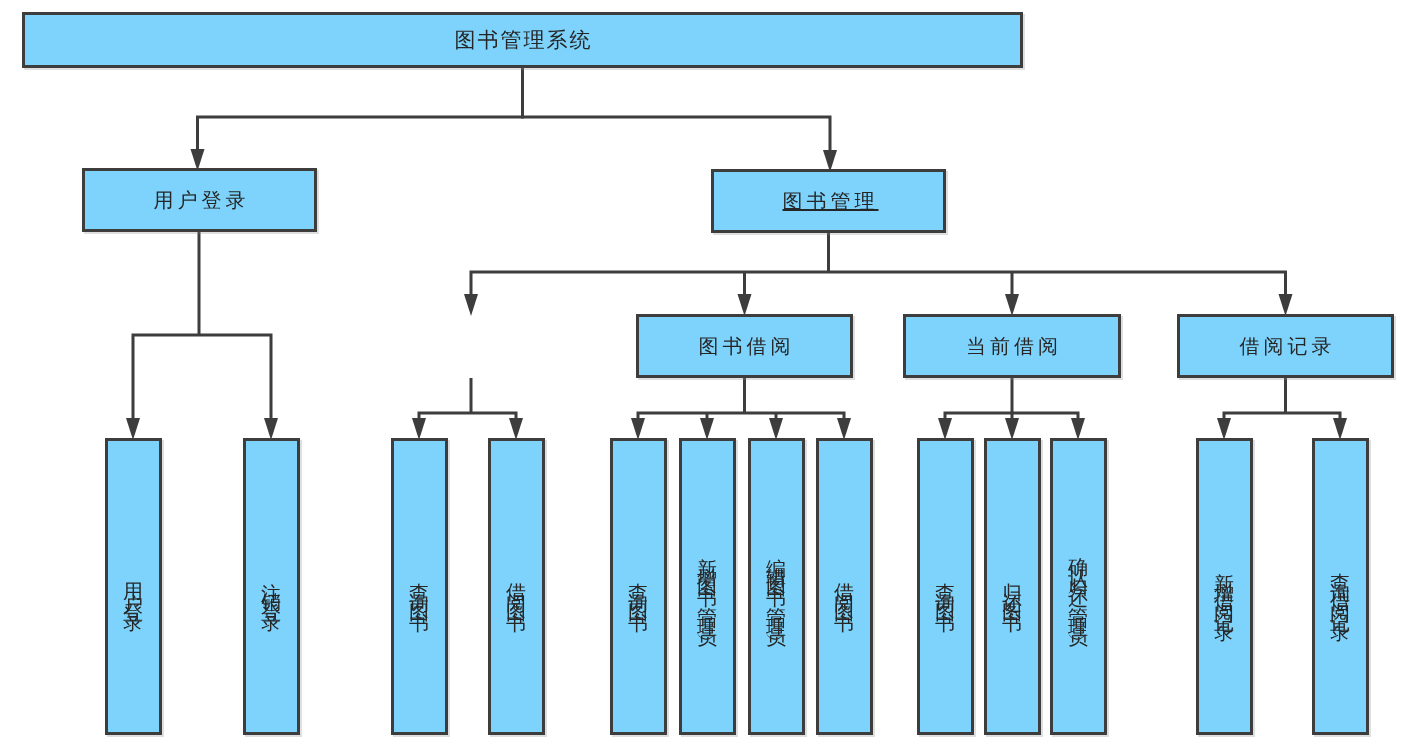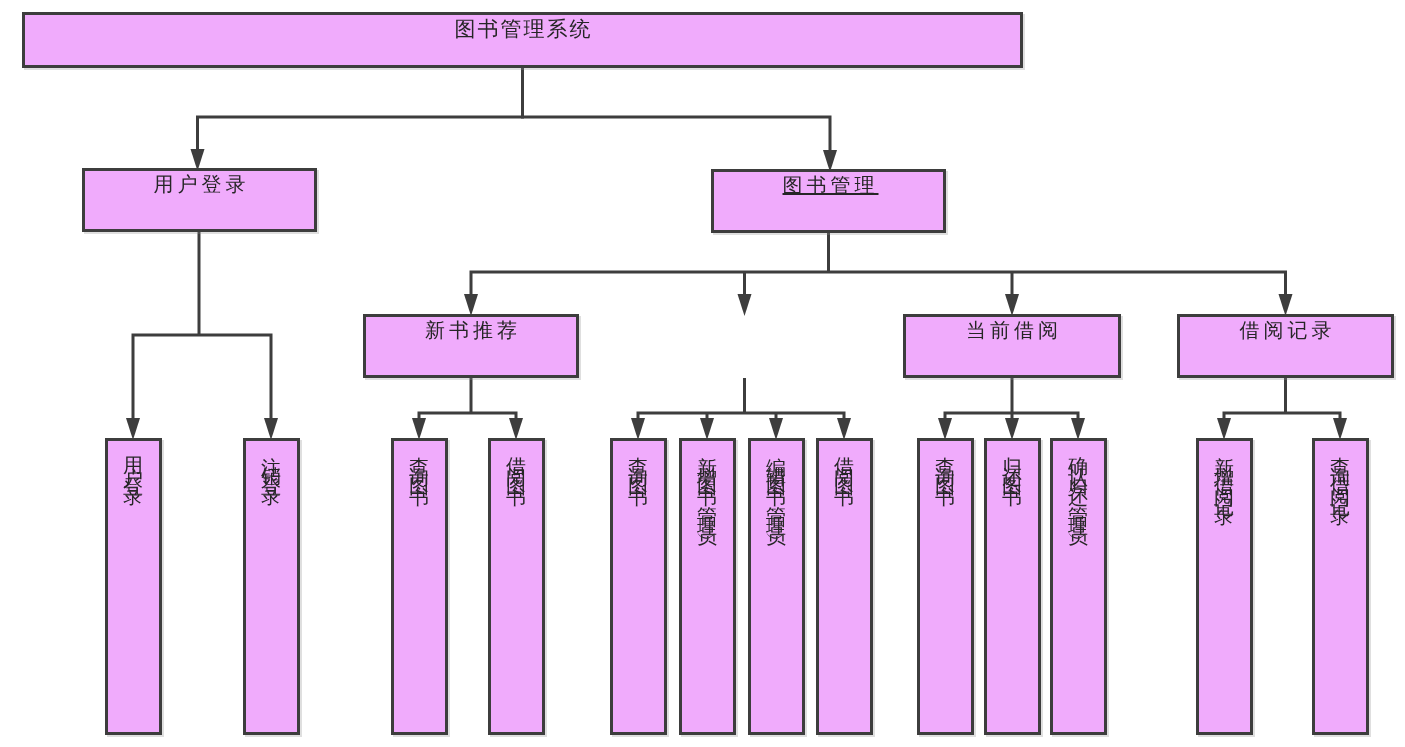--- a/index.html
+++ b/index.html
@@ -13,23 +13,23 @@
     position:relative;
     width:1405px;height:747px;
     background:var(--bg);
     overflow:hidden;
   }
   .connectors{position:absolute;left:0;top:0;z-index:1;}
   .box{
     position:absolute;
     box-sizing:border-box;
     border:3px solid var(--line);
-    background:#f0abfc;
+    background:#7dd3fc;
     display:flex;
-    align-items:flex-start;
+    align-items:center;
     justify-content:center;
     color:var(--text);
     z-index:2;
     box-shadow:2px 2px 0 rgba(140,140,140,0.28);
   }
   .hlabel{
     font-size:20px;
     letter-spacing:4px;
     white-space:nowrap;
     text-indent:4px; 
@@ -119,22 +119,22 @@
     <span class="hlabel">图书管理系统</span>
   </div>
 
   <div class="box" style="left:82px;top:168px;width:235px;height:64px;">
     <span class="hlabel">用户登录</span>
   </div>
   <div class="box" style="left:711px;top:169px;width:235px;height:64px;text-decoration:underline;">
     <span class="hlabel">图书管理</span>
   </div>
 
-  <div class="box" style="left:363px;top:314px;width:216px;height:64px;">
-    <span class="hlabel">新书推荐</span>
+  <div class="box" style="left:636px;top:314px;width:217px;height:64px;">
+    <span class="hlabel">图书借阅</span>
   </div>
   <div class="box" style="left:1177px;top:314px;width:217px;height:64px;">
     <span class="hlabel">借阅记录</span>
   </div>
   <div class="box" style="left:903px;top:314px;width:218px;height:64px;">
     <span class="hlabel">当前借阅</span>
   </div>
 
   <div class="box vbox" style="left:105px;top:438px;width:57px;height:297px;">
     <span class="vlabel">用户登录</span>

